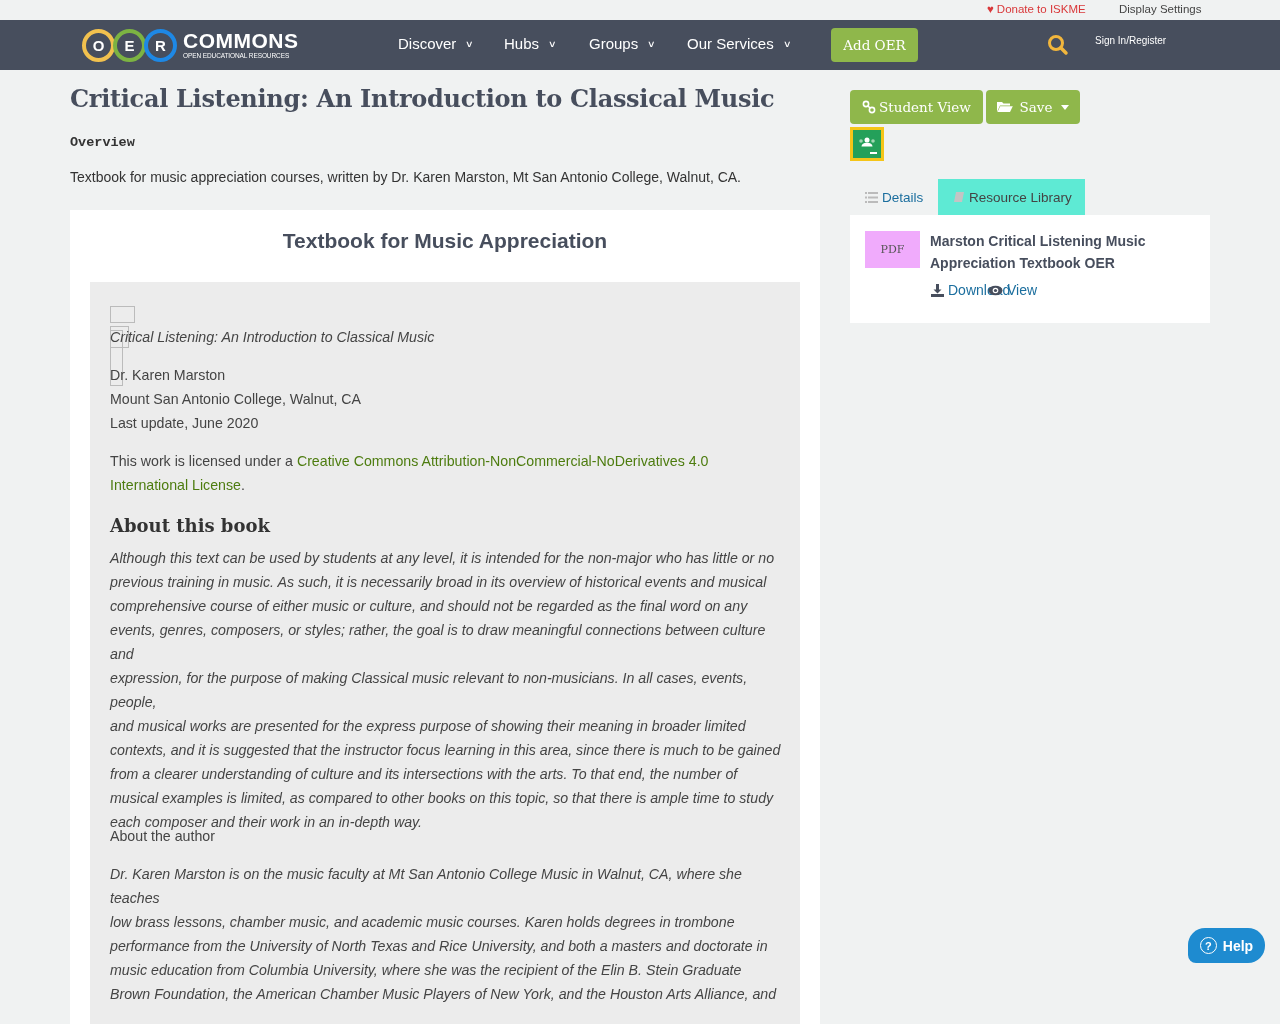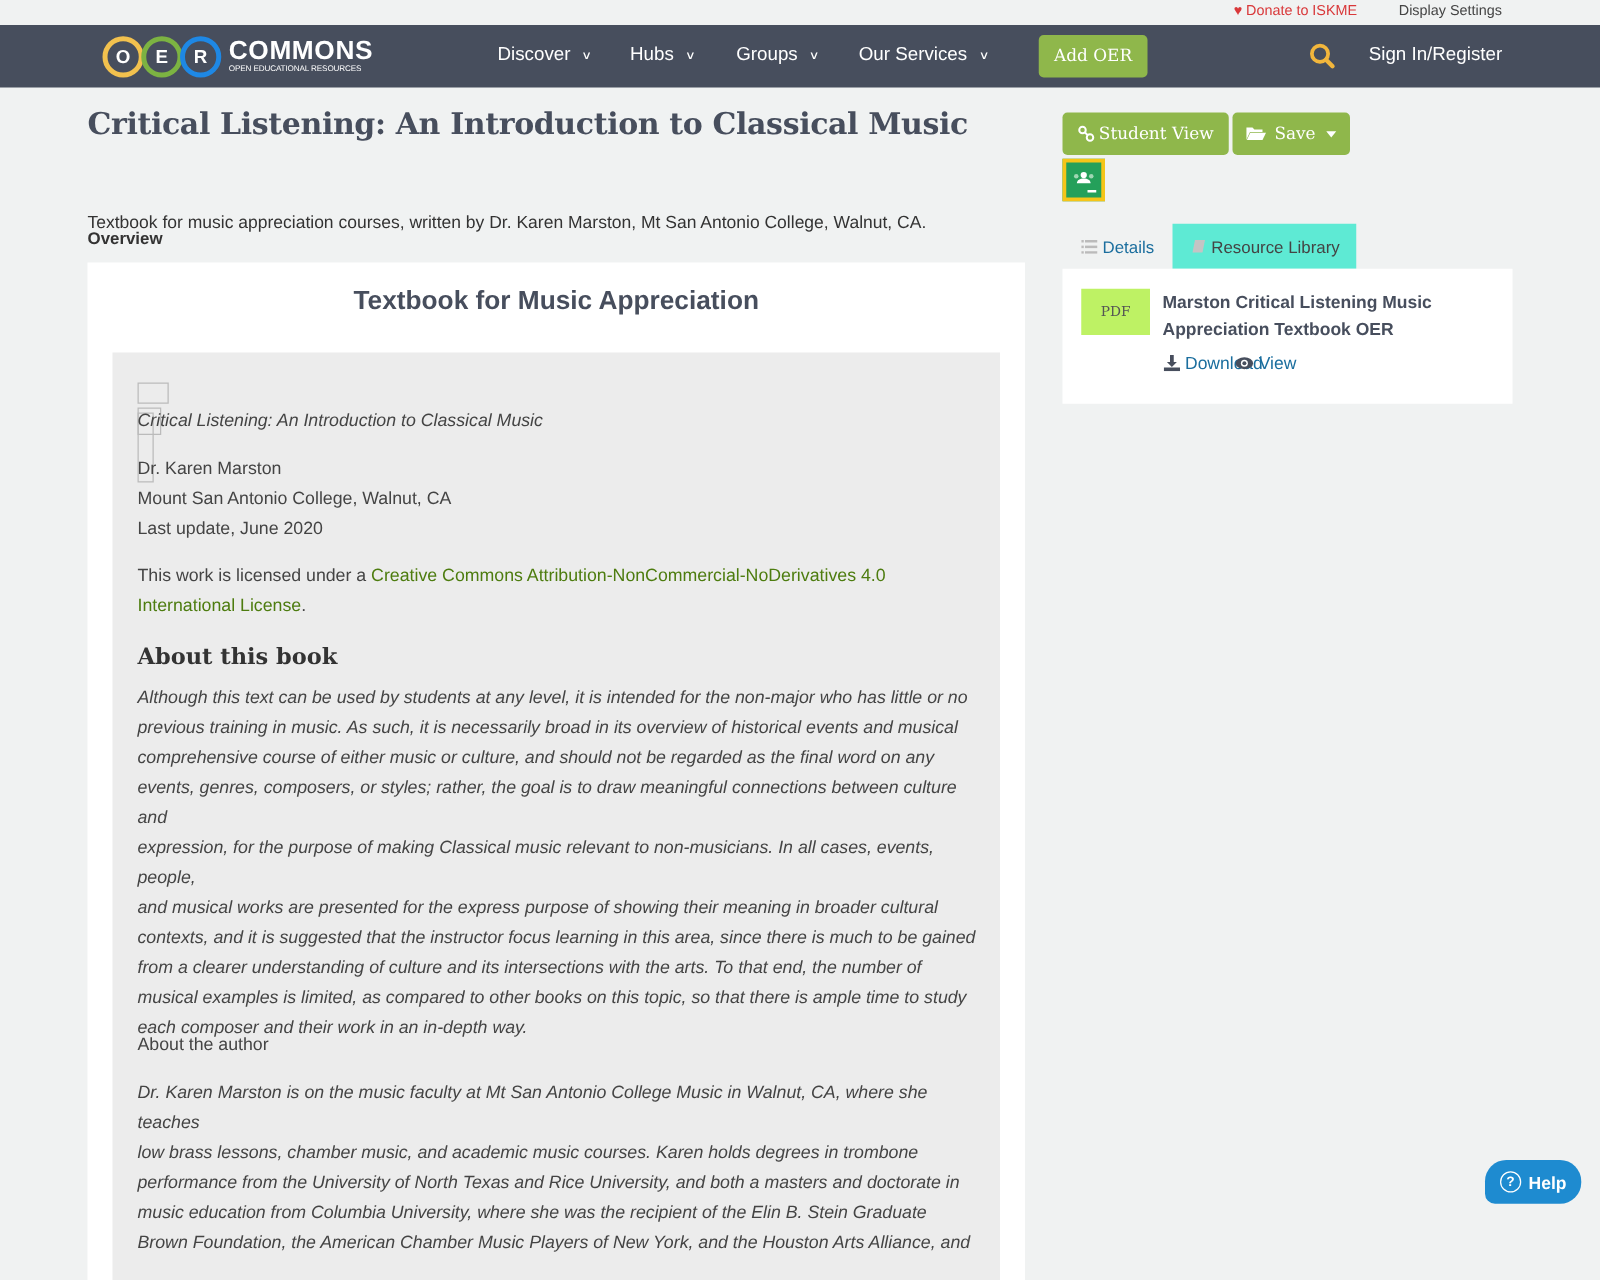--- a/index.html
+++ b/index.html
@@ -22,25 +22,25 @@
   .ring.e { border-color: #7cb342; }
   .ring.r { border-color: #1e88e5; }
   .logo-text { margin-left: 8px; display: flex; flex-direction: column; line-height: 1; }
   .logo-text .big { font-family: "Liberation Sans", sans-serif; font-weight: bold; font-size: 21px; letter-spacing: 0.5px; color: #fff; }
   .logo-text .small { font-family: "Liberation Sans", sans-serif; font-size: 6.5px; color: #fff; margin-top: 2px; letter-spacing: -0.1px; }
 
   .navitem { position: absolute; top: 15px; font-family: "Liberation Sans", sans-serif; font-size: 15px; color: #fff; display: flex; align-items: center; }
   .navitem .chev { font-size: 9px; margin-left: 10px; display: inline-block; transform: scaleX(1.3); }
   .addoer { position: absolute; left: 831px; top: 8px; width: 87px; height: 34px; background: #8fb74b; border-radius: 4px; color: #fff; font-family: "DejaVu Serif", serif; font-size: 13.5px; display: flex; align-items: center; justify-content: center; }
   .search-icon { position: absolute; left: 1046px; top: 34px; }
-  .signin { position: absolute; left: 1095px; top: 15px; font-family: "Liberation Sans", sans-serif; font-size: 15px; color: #fff; }
+  .signin { position: absolute; left: 1095px; top: 15px; font-family: "Liberation Sans", sans-serif; font-size: 10px; color: #fff; }
 
   
   .page-title { position: absolute; left: 70px; top: 84px; font-family: "DejaVu Serif", serif; font-size: 24px; color: #474e5d; letter-spacing: -0.3px; }
-  .overview-label { position: absolute; left: 70px; top: 135px; font-weight: bold; font-size: 13.5px; color: #333; font-family: Liberation Sans, sans-serif; margin-top: 48px; }
+  .overview-label { position: absolute; left: 70px; top: 135px; font-weight: bold; font-size: 13.5px; color: #333; font-family: Liberation Mono, monospace; }
   .overview-text { position: absolute; left: 70px; top: 169px; font-size: 14px; color: #333; font-family: "Liberation Sans", sans-serif; }
 
   .content-card { position: absolute; left: 70px; top: 210px; width: 750px; height: 820px; background: #fff; }
   .card-heading { position: absolute; top: 229px; left: 70px; width: 750px; text-align: center; font-family: "Liberation Sans", sans-serif; font-weight: bold; font-size: 21px; color: #474e5d; }
   .doc-area { position: absolute; left: 90px; top: 282px; width: 710px; height: 760px; background: #ececec; }
 
   .doc { position: absolute; left: 110px; font-family: "Liberation Sans", sans-serif; font-size: 14.2px; color: #444; }
   .italic { font-style: italic; }
   .broken-img { position: absolute; border: 1px solid #bbb; }
   .doc-link { color: #4d7c0f; }
@@ -48,21 +48,21 @@
   .para { position: absolute; left: 110px; width: 675px; font-family: "Liberation Sans", sans-serif; font-style: italic; font-size: 14.2px; line-height: 24px; color: #444; }
 
   
   .btn-green { position: absolute; height: 34px; background: #8fb74b; border-radius: 4px; color: #fff; font-family: "DejaVu Serif", serif; font-size: 13.5px; display: flex; align-items: center; justify-content: center; }
   .classroom { position: absolute; left: 850px; top: 127px; width: 34px; height: 34px; border: 3px solid #f5c518; background: #24a05a; }
   .tabs { position: absolute; left: 850px; top: 179px; height: 36px; width: 360px; text-align: right; }
   .tab { position: absolute; top: 0; height: 36px; display: flex; align-items: center; font-family: "Liberation Sans", sans-serif; font-size: 13.5px; }
   .tab.details { left: 15px; color: #1b6e9e; }
   .tab.library { left: 88px; width: 147px; background: #5eead4; padding-left: 15px; color: #444; }
   .resource-panel { position: absolute; left: 850px; top: 215px; width: 360px; height: 108px; background: #fff; }
-  .pdf-thumb { position: absolute; left: 865px; top: 231px; width: 55px; height: 37px; background: #bef264; color: #555; font-family: "DejaVu Serif", serif; font-size: 11px; display: flex; align-items: center; justify-content: center; }
+  .pdf-thumb { position: absolute; left: 865px; top: 231px; width: 55px; height: 37px; background: #f0abfc; color: #555; font-family: "DejaVu Serif", serif; font-size: 11px; display: flex; align-items: center; justify-content: center; }
   .res-title { position: absolute; left: 930px; top: 230px; width: 260px; font-family: "Liberation Sans", sans-serif; font-weight: bold; font-size: 14px; line-height: 22px; color: #474e5d; }
   .res-link { position: absolute; top: 282px; font-family: "Liberation Sans", sans-serif; font-size: 14px; color: #1b6e9e; display: flex; align-items: center; }
   .res-link svg { margin-right: 4px; }
 
   .help-btn { position: absolute; left: 1188px; top: 928px; width: 77px; height: 35px; background: #1e8bd0; border-radius: 17px 17px 17px 8px; color: #fff; font-family: "Liberation Sans", sans-serif; font-weight: bold; font-size: 14px; display: flex; align-items: center; justify-content: center; gap: 6px; }
   .help-q { width: 17px; height: 17px; border: 1.5px solid #fff; border-radius: 50%; font-size: 11px; display: flex; align-items: center; justify-content: center; }
 </style>
 </head>
 <body>
 
@@ -143,21 +143,21 @@
 </div>
 
 <h3 class="about-heading">About this book</h3>
 
 <div class="para" style="top:546px;">
   <div>Although this text can be used by students at any level, it is intended for the non-major who has little or no</div>
   <div>previous training in music.  As such, it is necessarily broad in its overview of historical events and musical</div>
   <div>comprehensive course of either music or culture, and should not be regarded as the final word on any</div>
   <div>events, genres, composers, or styles; rather, the goal is to draw meaningful connections between culture and</div>
   <div>expression, for the purpose of making Classical music relevant to non-musicians.  In all cases, events, people,</div>
-  <div>and musical works are presented for the express purpose of showing their meaning in broader cultural</div>
+  <div>and musical works are presented for the express purpose of showing their meaning in broader limited</div>
   <div>contexts, and it is suggested that the instructor focus learning in this area, since there is much to be gained</div>
   <div>from a clearer understanding of culture and its intersections with the arts.  To that end, the number of</div>
   <div>musical examples is limited, as compared to other books on this topic, so that there is ample time to study</div>
   <div>each composer and their work in an in-depth way.</div>
 </div>
 
 <div class="doc" style="top:828px;">About the author</div>
 
 <div class="para" style="top:862px;">
   <div>Dr. Karen Marston is on the music faculty at Mt San Antonio College Music in Walnut, CA, where she teaches</div>

